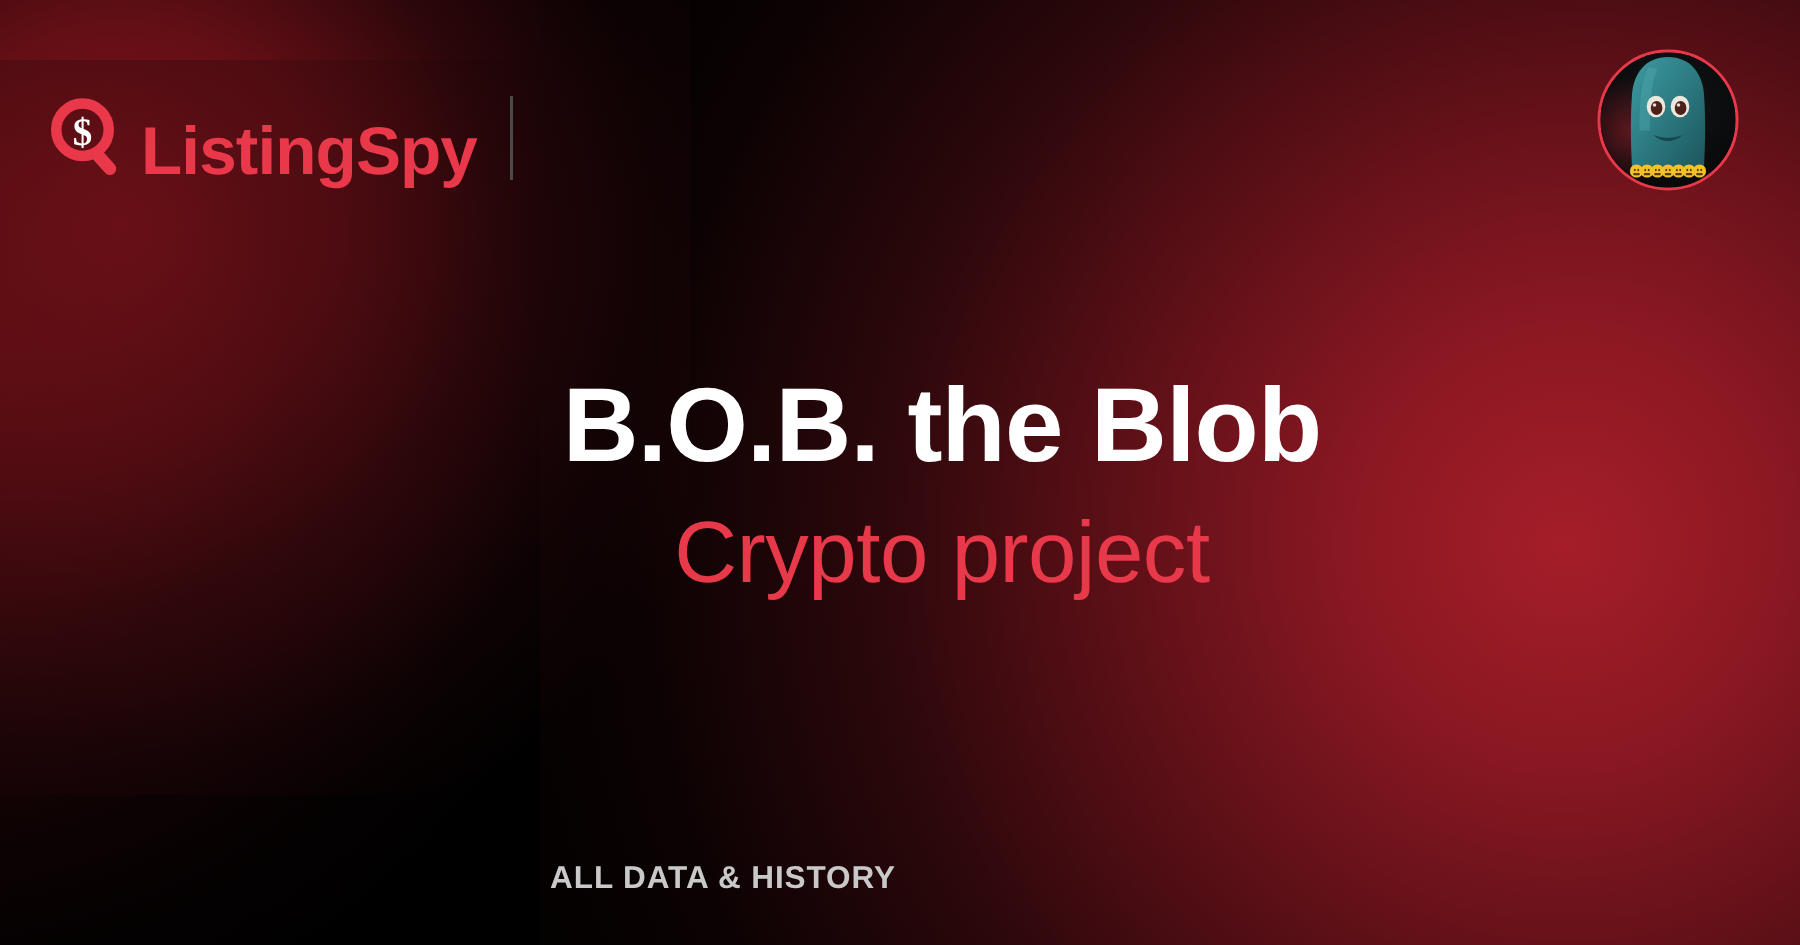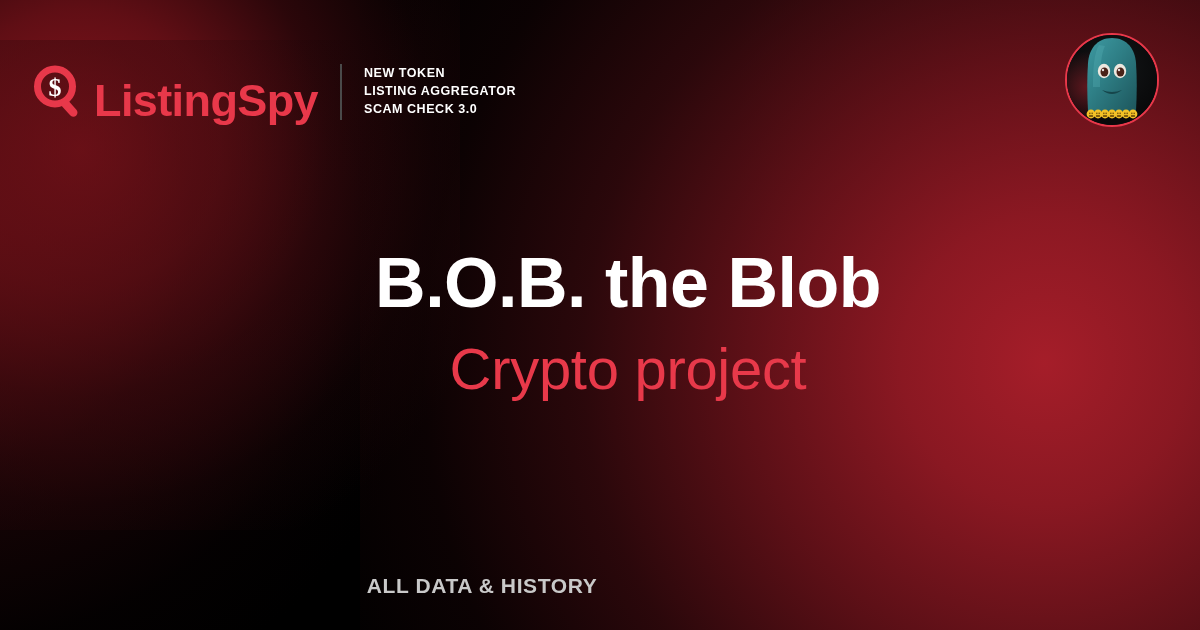--- a/index.html
+++ b/index.html
@@ -206,25 +206,20 @@
 
         <rect x="33.2" y="34.2" width="8.4" height="20" rx="4.2" fill="#E8384A" transform="rotate(-42 37.4 44.2)"></rect>
 
         <text x="23" y="32.4" text-anchor="middle" font-family="Liberation Serif, serif" font-size="26" font-weight="700" fill="#FFFFFF">$</text>
       </svg>
 
       <div id="logo-wordmark">ListingSpy</div>
 
       <div id="brand-divider"></div>
 
-      <div id="tagline">
-        <div>NEW TOKEN</div>
-        <div>LISTING AGGREGATOR</div>
-        <div>SCAM CHECK 3.0</div>
-      </div>
 
     </div>
 
     <div id="avatar">
       <svg viewBox="0 0 90 90">
         <defs>
           <radialGradient id="bgdark" cx="50%" cy="40%" r="75%">
             <stop offset="0%" stop-color="#141618"></stop>
             <stop offset="60%" stop-color="#0b0c0d"></stop>
             <stop offset="100%" stop-color="#050506"></stop>

